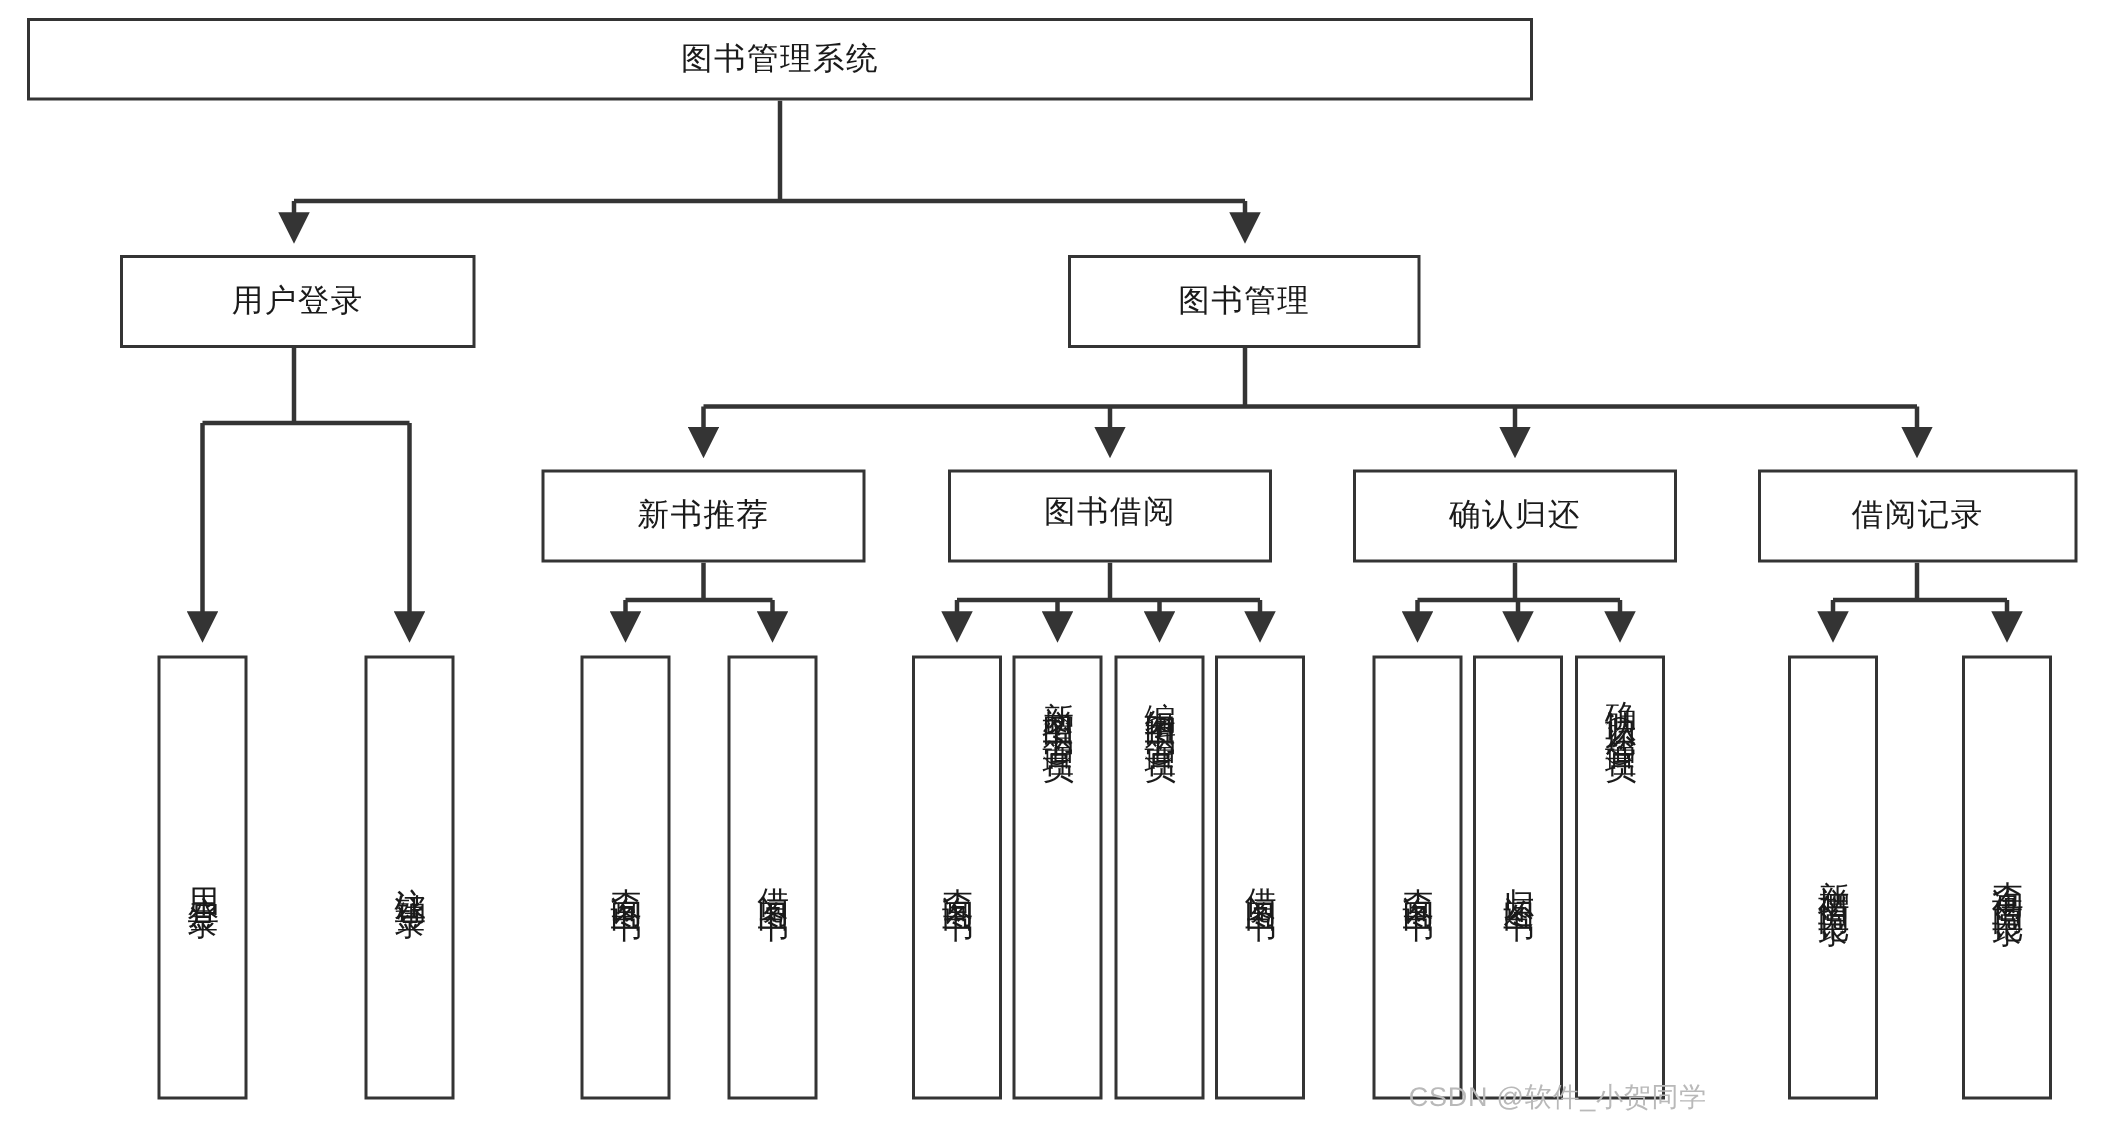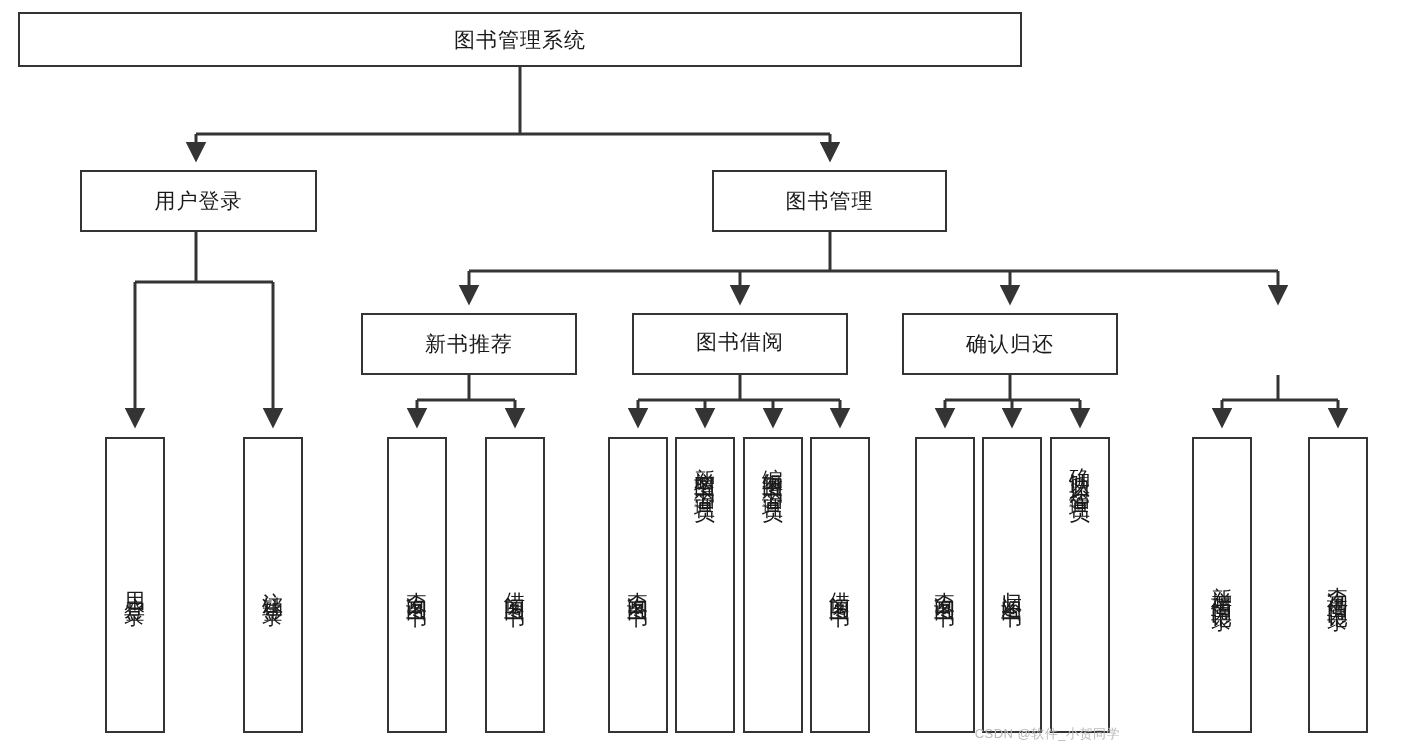--- a/index.html
+++ b/index.html
@@ -55,23 +55,23 @@
     align-items: flex-start;
     justify-content: center;
     padding-top: 12px;
   }
   .leaf-box.centered {
     align-items: center;
     padding-top: 0;
   }
   #watermark {
     position: absolute;
-    right: 24px;
+    right: 6px;
     bottom: 4px;
-    font-size: 13px;
+    font-size: 18px;
     color: #b9b9b9;
     white-space: nowrap;
     letter-spacing: 0.5px;
   }
 </style>
 </head>
 <body>
 
 <div id="diagram-root">
 
@@ -138,20 +138,23 @@
 
   <div class="node-box" style="left:712px; top:170px; width:235px; height:62px;">
     <span class="node-label-h">图书管理</span>
   </div>
   <div class="node-box" style="left:632px; top:313px; width:216px; height:62px;font-family:Liberation Mono, monospace;">
     <span class="node-label-h">图书借阅</span>
   </div>
   <div class="node-box" style="left:902px; top:313px; width:216px; height:62px;">
     <span class="node-label-h">确认归还</span>
   </div>
+  <div class="node-box" style="left:1172px; top:313px; width:213px; height:62px;">
+    <span class="node-label-h">借阅记录</span>
+  </div>
 
   <div class="node-box leaf-box centered" style="left:105px; top:437px; width:60px; height:296px;">
     <span class="node-label-v">用户登录</span>
   </div>
   <div class="node-box leaf-box centered" style="left:243px; top:437px; width:60px; height:296px;">
     <span class="node-label-v">注销登录</span>
   </div>
 
   <div class="node-box leaf-box centered" style="left:387px; top:437px; width:60px; height:296px;">
     <span class="node-label-v">查询图书</span>

